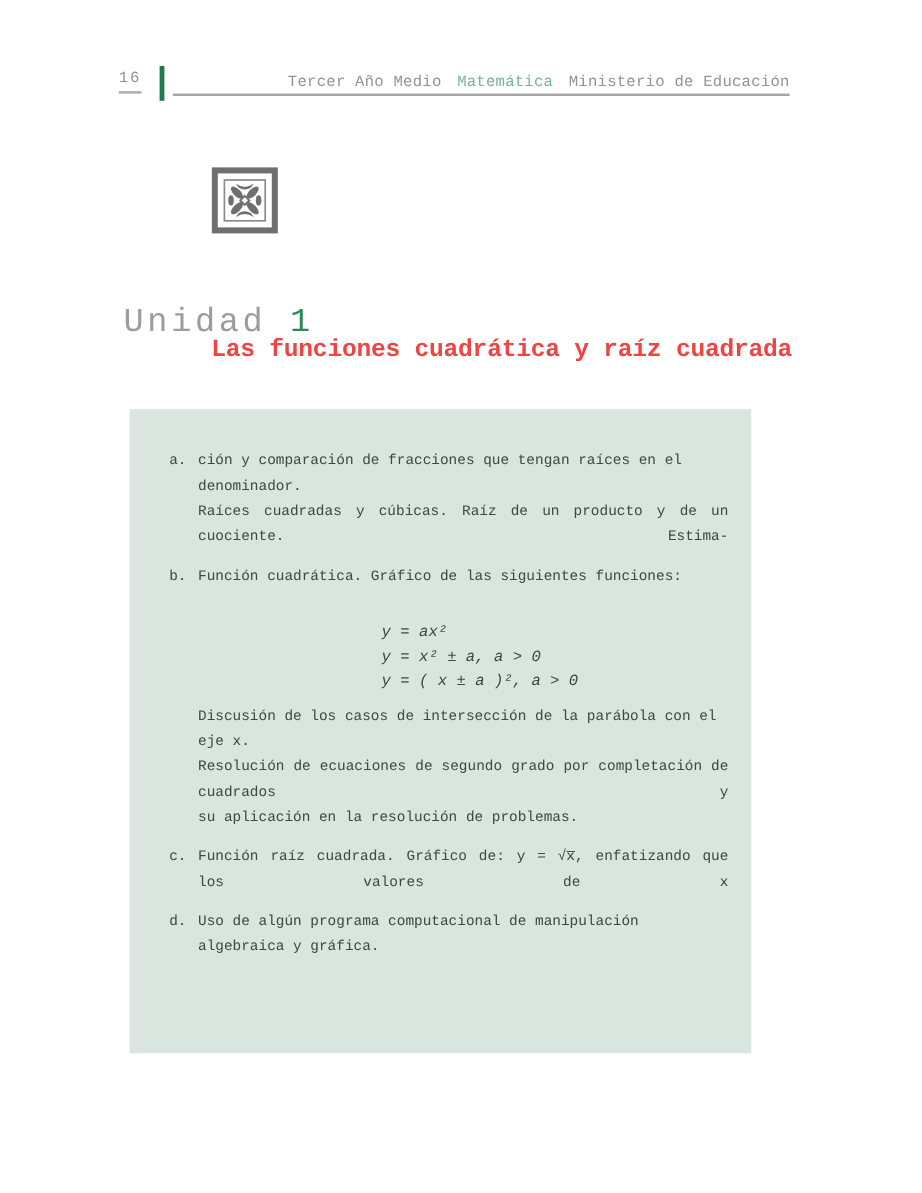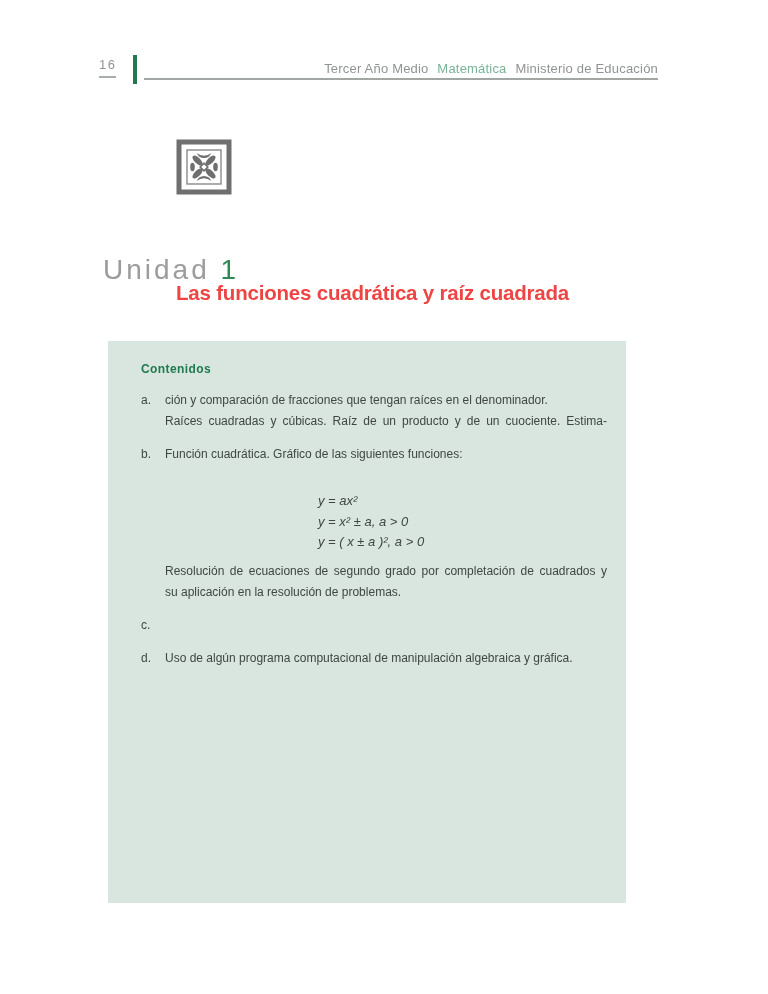--- a/index.html
+++ b/index.html
@@ -1,22 +1,22 @@
 <!DOCTYPE html>
 <html><head>
 <meta charset="utf-8">
 <style>
   * { margin: 0; padding: 0; box-sizing: border-box; }
   html, body { background: #ffffff; }
   .page {
     position: relative;
     width: 768px;
-    height: 994px;
+    height: 878px;
     background: #ffffff;
-    font-family: Liberation Sans, sans-serif;
+    font-family: Liberation Mono, monospace;
     overflow: hidden;
   }
 
   
   .page-number {
     position: absolute;
     left: 99px; top: 57px;
     font-size: 13px;
     color: #8f9491;
     letter-spacing: 1.5px;
@@ -137,49 +137,50 @@
         <path d="M28 24.2 l3.8 3.8 -3.8 3.8 -3.8 -3.8 z" fill="#ffffff" stroke="#6f6f6f" stroke-width="1.6"></path>
       </g>
     </svg>
   </div>
 
   <h1 class="unit-title"><span>Unidad</span> <span class="num">1</span></h1>
 
   <h2 class="page-title">Las funciones cuadrática y raíz cuadrada</h2>
 
   <section class="contents-box">
-    <h3 class="box-heading">Contenidos</h3>
 
     <div class="item">
       <div class="item-label">a.</div>
       <div class="item-body">
         <div class="line">ción y comparación de fracciones que tengan raíces en el denominador.</div>
         <div class="line just">Raíces cuadradas y cúbicas. Raíz de un producto y de un cuociente. Estima-</div>
       </div>
     </div>
 
     <div class="item">
       <div class="item-label">b.</div>
       <div class="item-body">
         <div class="line">Función cuadrática. Gráfico de las siguientes funciones:</div>
         <div class="formulas">
           <div class="line">y = ax²</div>
           <div class="line">y = x² ± a, a &gt; 0</div>
           <div class="line">y = ( x ± a )², a &gt; 0</div>
         </div>
         <div class="continuation">
+          <div class="line">Discusión de los casos de intersección de la parábola con el eje x.</div>
           <div class="line just">Resolución de ecuaciones de segundo grado por completación de cuadrados y</div>
           <div class="line">su aplicación en la resolución de problemas.</div>
         </div>
       </div>
     </div>
 
     <div class="item">
       <div class="item-label">c.</div>
       <div class="item-body">
+        <div class="line just">Función raíz cuadrada. Gráfico de: y = √x̅, enfatizando que los valores de x</div>
       </div>
     </div>
 
     <div class="item">
       <div class="item-label">d.</div>
       <div class="item-body">
         <div class="line">Uso de algún programa computacional de manipulación algebraica y gráfica.</div>
       </div>
     </div>
   </section>

